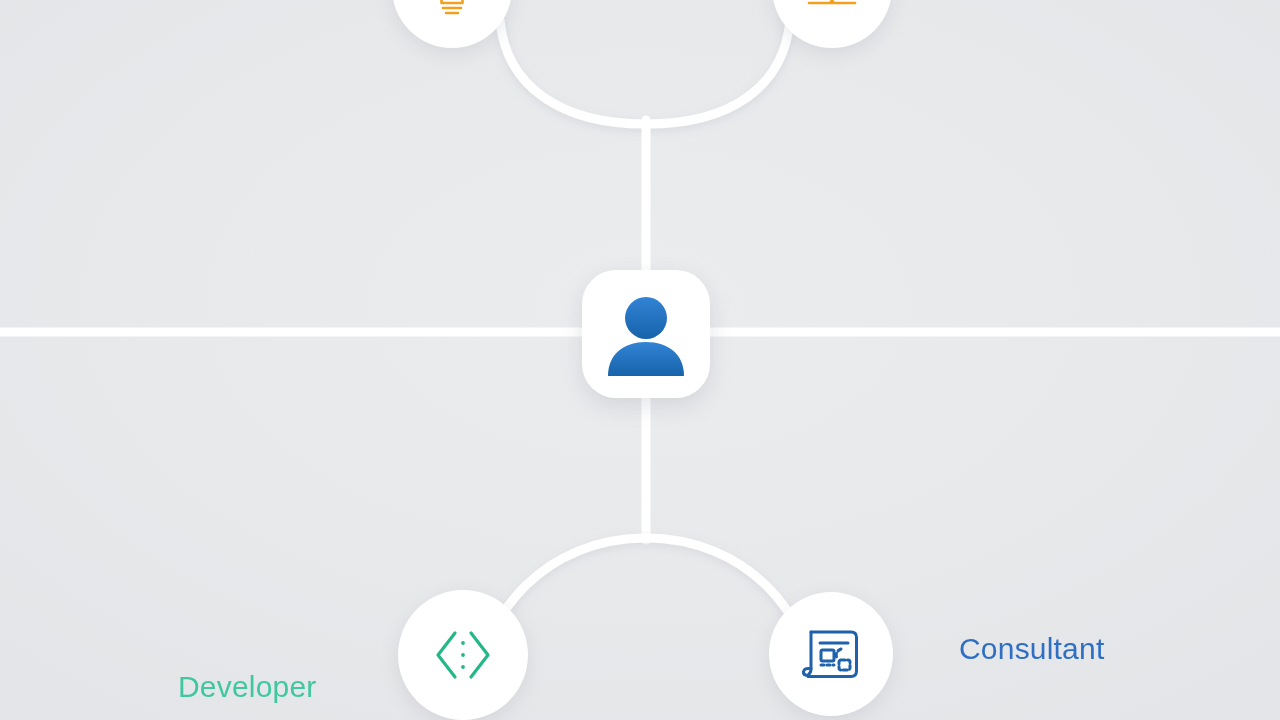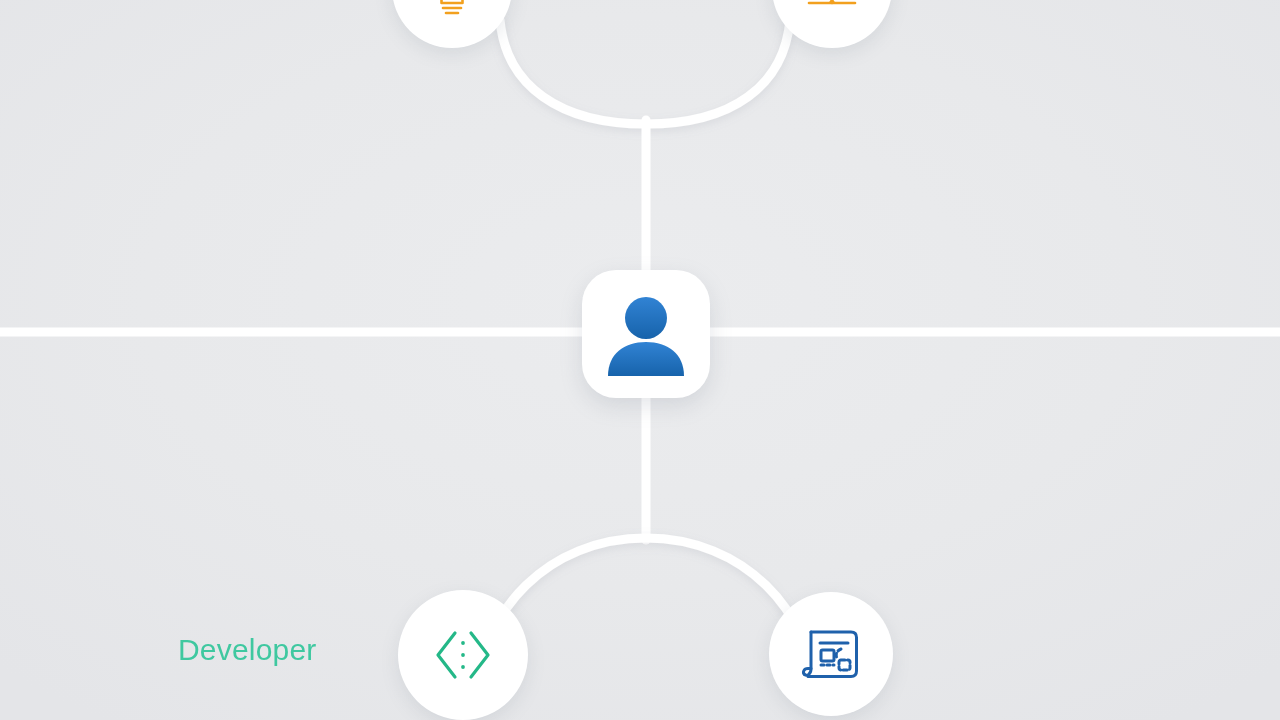--- a/index.html
+++ b/index.html
@@ -95,21 +95,21 @@
   .role-label {
     position: absolute;
     font-size: 30px;
     font-weight: 400;
     letter-spacing: 0.2px;
     white-space: nowrap;
     line-height: 1;
   }
   #label-developer {
     left: 178px;
-    top: 635px;
+    top: 672px;
     color: #3fc8a0;
     text-align: right;
   }
   #label-consultant {
     left: 959px;
     top: 634px;
     color: #2e6fc4;
   }
 </style>
 </head>
@@ -194,14 +194,15 @@
         <rect x="25" y="31" width="13" height="11" rx="1.5"></rect>
         <path d="M25 46 L38 46" stroke-dasharray="3 3"></path>
         <path d="M45 30 C41 31.5 39.5 35 40.5 38" stroke-dasharray="3.5 3"></path>
         <rect x="43" y="41" width="11" height="10" rx="2" stroke-dasharray="4 2.5"></rect>
       </svg>
     </span>
   </div>
 
   <div class="role-label" id="label-developer">Developer</div>
 
+  <div class="role-label" id="label-consultant">Consultant</div>
 
 </div>
 
 </body></html>

